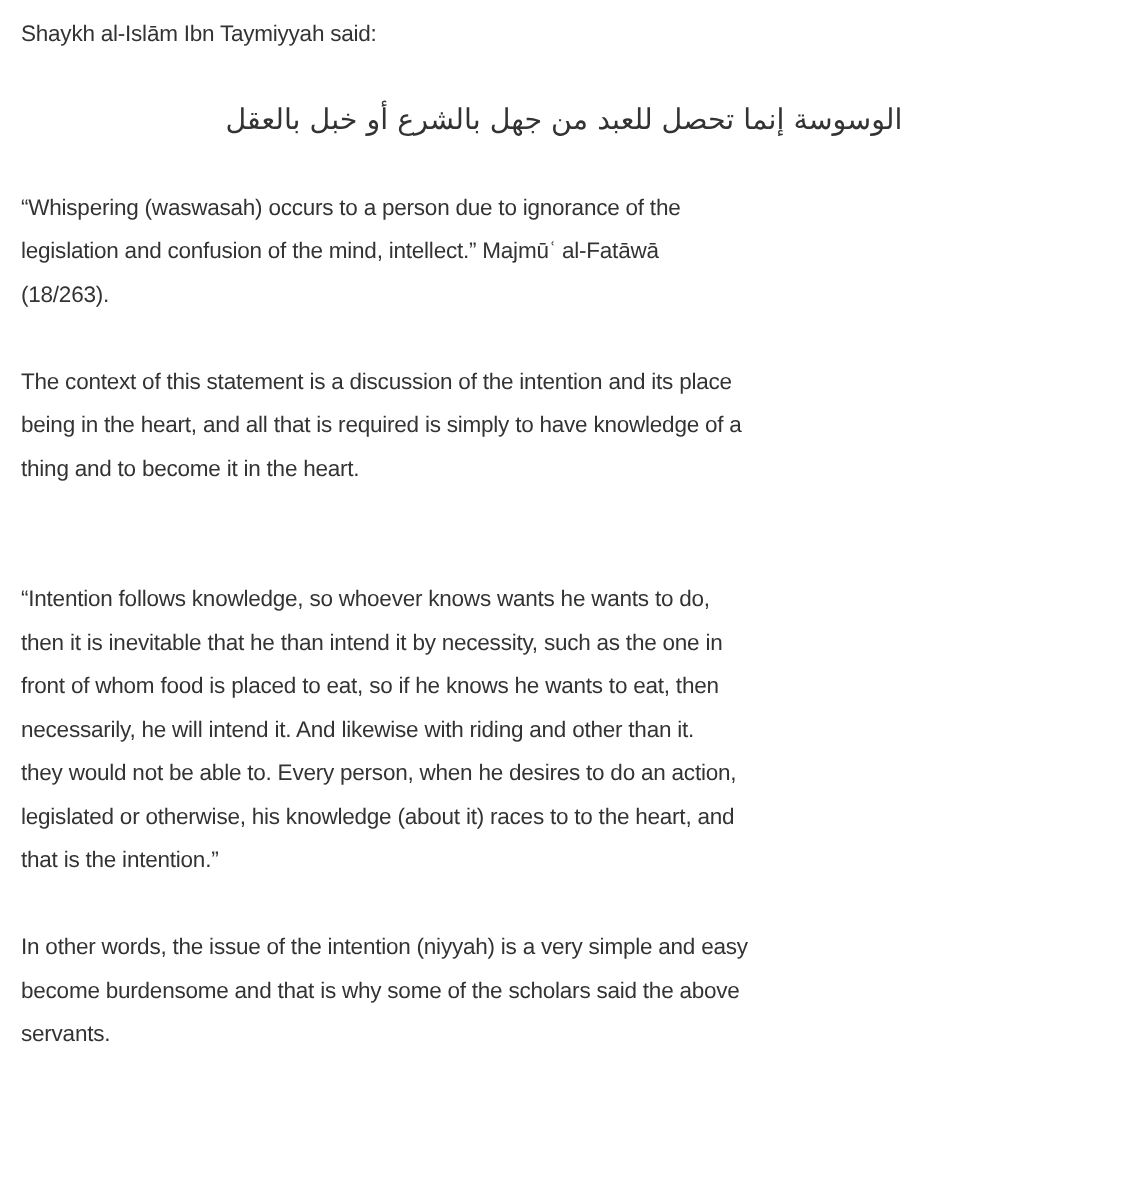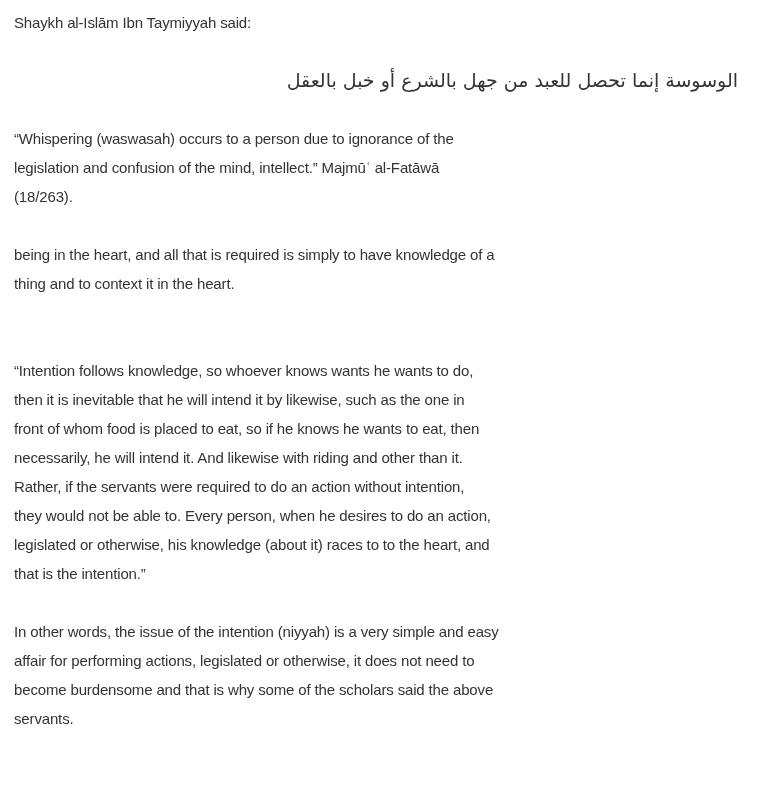--- a/index.html
+++ b/index.html
@@ -24,21 +24,21 @@
       font-size: 15px;
       line-height: 29px;
       margin: 0;
       letter-spacing: -0.15px;
     }
     .gap {
       height: 29px;
     }
     .arabic {
       direction: rtl;
-      text-align: right;
+      text-align: center;
       font-family: "DejaVu Sans", sans-serif;
       font-size: 19px;
       line-height: 29px;
       margin: 0;
       padding-right: 6px;
     }
   </style>
 </head>
 <body>
 
@@ -50,38 +50,37 @@
   <div class="gap"></div>
 
   <div>
     <p class="p">“Whispering (waswasah) occurs to a person due to ignorance of the</p>
     <p class="p">legislation and confusion of the mind, intellect.” Majmūʿ al-Fatāwā</p>
     <p class="p">(18/263).</p>
   </div>
   <div class="gap"></div>
 
   <div>
+    <p class="p">The context of this statement is a discussion of the intention and its place</p>
     <p class="p">being in the heart, and all that is required is simply to have knowledge of a</p>
-    <p class="p">thing and to context it in the heart.</p>
+    <p class="p">thing and to become it in the heart.</p>
   </div>
   <div class="gap"></div>
 
   <div class="gap"></div>
 
   <div>
     <p class="p">“Intention follows knowledge, so whoever knows wants he wants to do,</p>
-    <p class="p">then it is inevitable that he will intend it by likewise, such as the one in</p>
+    <p class="p">then it is inevitable that he than intend it by necessity, such as the one in</p>
     <p class="p">front of whom food is placed to eat, so if he knows he wants to eat, then</p>
     <p class="p">necessarily, he will intend it. And likewise with riding and other than it.</p>
-    <p class="p">Rather, if the servants were  required to do an action without intention,</p>
     <p class="p">they would not be able to. Every person, when he desires to do an action,</p>
     <p class="p">legislated or otherwise, his knowledge (about it) races to to the heart, and</p>
     <p class="p">that is the intention.”</p>
   </div>
   <div class="gap"></div>
 
   <div>
     <p class="p">In other words, the issue of the intention (niyyah) is a very simple and easy</p>
-    <p class="p">affair for performing actions, legislated or otherwise, it does not need to</p>
     <p class="p">become burdensome and that is why some of the scholars said the above</p>
     <p class="p">servants.</p>
   </div>
 </div>
 
 </body></html>

